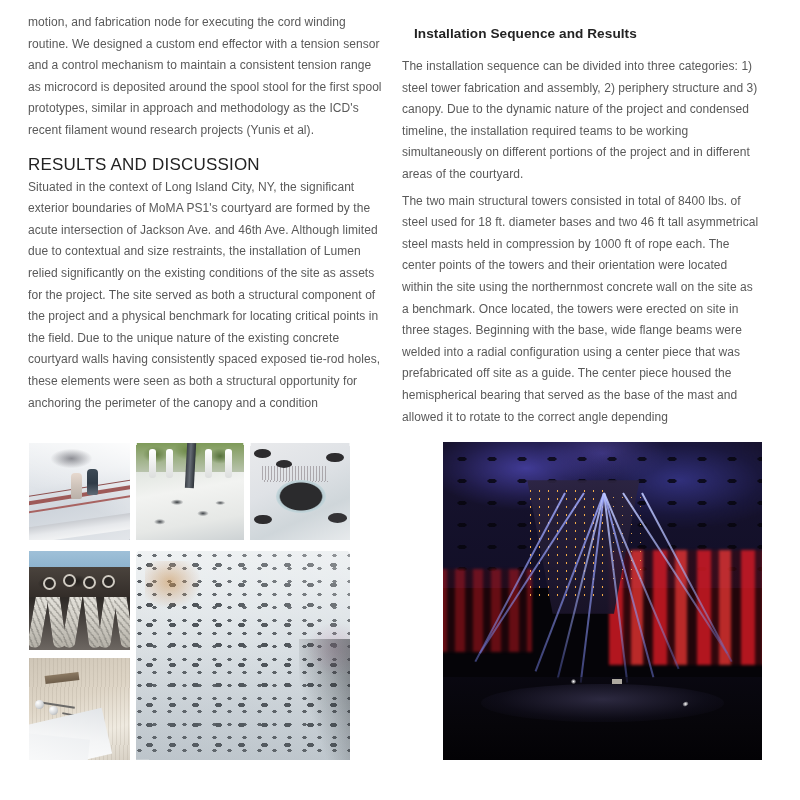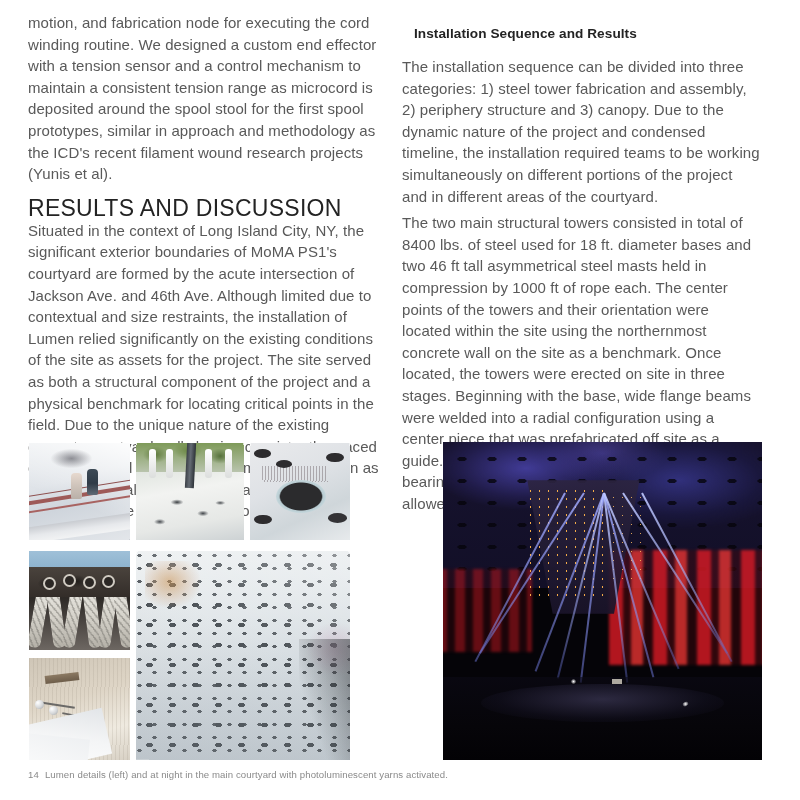--- a/index.html
+++ b/index.html
@@ -25,31 +25,31 @@
   
   .col {
     position: absolute;
     top: 12px;
     width: 358px;
   }
   .col-left  { left: 28px; }
   .col-right { left: 402px; }
 
   .body-par {
-    font-size: 15px;
+    font-size: 12px;
     line-height: 21.6px;
     color: #595959;
     letter-spacing: 0.005em;
     text-align: left;
     margin: 0;
     font-weight: 400;
   }
 
   .h-major {
-    font-size: 23px;
+    font-size: 17px;
     line-height: 24px;
     color: #232323;
     font-weight: 400;
     letter-spacing: 0.012em;
     margin: 0;
     padding-top: 11px;
   }
   .h-minor {
     font-size: 13.6px;
     line-height: 20px;
@@ -482,17 +482,14 @@
     <div class="rope" style="left:44%; transform:rotate(33deg);"></div>
     <div class="rope" style="left:56%; transform:rotate(-33deg);"></div>
 
     <div class="floor"></div>
     <div class="disc"></div>
     <div class="spot sp1"></div>
     <div class="spot sp2"></div>
     <div class="screen"></div>
   </div>
 
-  <div class="caption">
-    <span class="cap-num">14</span><span>Lumen details (left) and at night in the main courtyard with photoluminescent yarns activated.</span>
-  </div>
 
 </div>
 
 </body></html>

